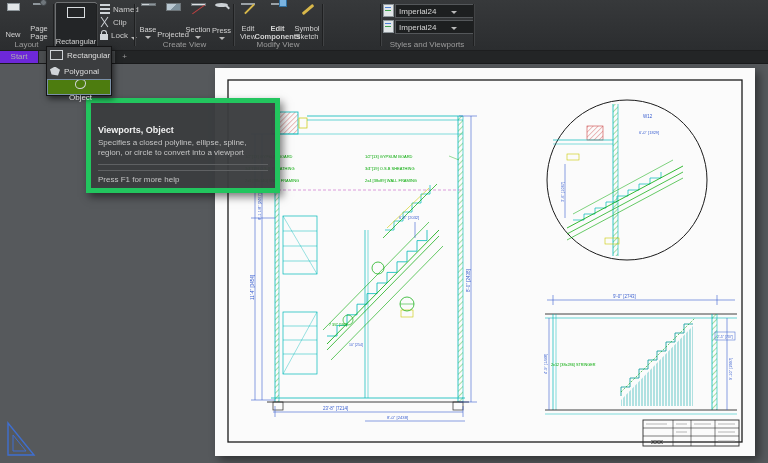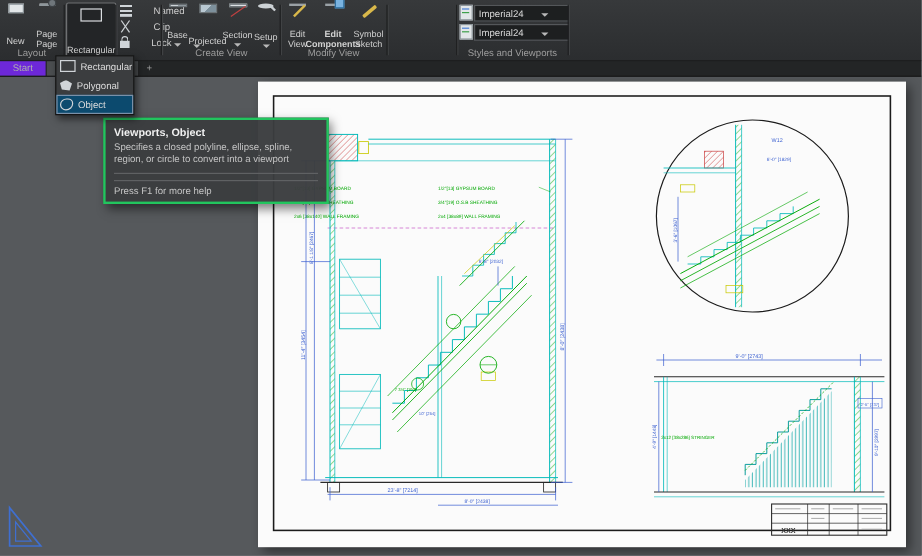--- a/index.html
+++ b/index.html
@@ -10,21 +10,21 @@
     background:linear-gradient(#37393b,#2b2d2f);border-bottom:1px solid #1d1e1f;z-index:10;}
   .panel{position:absolute;top:0;height:50px;}
   .panel-label{position:absolute;bottom:1px;left:0;right:0;text-align:center;font-size:8px;color:#9c9c9c;white-space:nowrap;}
   .rdiv{position:absolute;top:4px;bottom:4px;width:1px;background:#1f2021;box-shadow:1px 0 0 #404244;}
   .btn{position:absolute;display:flex;flex-direction:column;align-items:center;justify-content:flex-start;
     color:#d2d2d2;font-size:7.5px;text-align:center;line-height:1.1;cursor:default;}
   .btn .lbl{margin-top:20px;}
   .caret{width:0;height:0;border-left:3px solid transparent;border-right:3px solid transparent;border-top:3px solid #b9b9b9;margin:2px auto 0;}
   .pressed{background:#232527;border:1px solid #6e7072;border-radius:2px;}
   .hl-blue{background:#17384e;border:1px solid #2f6f9f;border-radius:2px;}
-  .mini-row{position:absolute;display:flex;align-items:flex-end;gap:18px;color:#cccccc;font-size:8px;}
+  .mini-row{position:absolute;display:flex;align-items:flex-end;gap:3px;color:#cccccc;font-size:8px;}
   .combo{position:absolute;height:12px;background:#1d1f20;border:1px solid #54575a;color:#d8d8d8;
     font-size:8px;display:flex;align-items:center;padding:0 3px;justify-content:space-between;}
 
   
   .ic{display:block;position:relative;}
   .ic-page{width:11px;height:13px;background:#e2e6e8;border:1px solid #8e969b;}
   .ic-page-gear{width:11px;height:13px;background:#e2e6e8;border:1px solid #8e969b;}
   .ic-page-gear:after{content:"";position:absolute;right:-2px;bottom:-2px;width:5px;height:5px;border-radius:50%;background:#6f7competent6;background:#6f767b;border:1px solid #3c4145;}
   .ic-rectvp{width:16px;height:11px;border:1px solid #d9dde0;}
   .ic-stripes{width:10px;height:10px;background:repeating-linear-gradient(#cfd4d8 0 2px,transparent 2px 4px);}
@@ -59,28 +59,28 @@
 
   
   .canvas{position:absolute;top:63px;left:0;width:768px;height:400px;background:#56595c;}
   .paper{position:absolute;left:215px;top:5px;width:540px;height:388px;background:#fbfbfb;
     box-shadow:4px 4px 9px rgba(0,0,0,.45);}
 
   
   .dropdown{position:absolute;left:46px;top:46px;width:64px;background:#3b3d3f;border:1px solid #141415;
     box-shadow:2px 3px 6px rgba(0,0,0,.55);z-index:30;}
   .dd-item{height:16px;display:flex;align-items:center;gap:4px;padding-left:3px;font-size:8px;color:#dddddd;}
-  .dd-item.sel{background:#0c4a6e;outline:1px solid #7a90a8;outline-offset:-1px;}
+  .dd-item.sel{background:#4d7c0f;outline:1px solid #7a90a8;outline-offset:-1px;flex-direction:column;}
   .dd-rect{width:11px;height:8px;border:1px solid #d0d4d8;flex:0 0 auto;}
   .dd-poly{width:10px;height:9px;background:#d0d4d8;clip-path:polygon(50% 0,100% 35%,80% 100%,15% 90%,0 30%);flex:0 0 auto;}
   .dd-obj{width:9px;height:8px;border:1px solid #d0d4d8;border-radius:50% 40% 55% 45%;flex:0 0 auto;}
 
   
   .tooltip{position:absolute;left:86px;top:98px;width:170px;background:rgba(59,61,63,.97);
-    border:2px solid #22c55e;box-shadow:3px 4px 8px rgba(0,0,0,.5);padding:5px 7px 4px;z-index:29;color:#dddddd;}
+    border:5px solid #22c55e;box-shadow:3px 4px 8px rgba(0,0,0,.5);padding:22px 7px 4px;z-index:29;color:#dddddd;}
   .tt-title{font-size:9px;font-weight:bold;color:#f0f0f0;margin-bottom:3px;}
   .tt-body{font-size:8px;color:#c4c4c4;line-height:1.3;}
   .tt-sep{border-top:1px solid #5f6163;margin:5px 0 4px;}
   .tt-cmd{display:flex;align-items:center;gap:5px;font-size:8.5px;color:#e2e2e2;}
   .tt-cmdicon{width:12px;height:12px;background:#2b2d2f;border:1px solid #5a5d60;position:relative;}
   .tt-cmdicon:after{content:"";position:absolute;left:2px;top:3px;width:6px;height:4px;border:1px solid #cfd4d8;}
   .tt-footer{font-size:8px;color:#c4c4c4;}
 
   .ucs{position:absolute;left:4px;top:352px;}
 </style>
@@ -136,21 +136,21 @@
         <span class="ic ic-cube2"></span>
         <span class="lbl">Projected</span>
       </div>
       <div class="btn" style="left:50px;top:3px;width:24px;height:36px;">
         <span class="ic ic-section"></span>
         <span class="lbl">Section</span>
         <span class="caret"></span>
       </div>
       <div class="btn" style="left:74px;top:3px;width:23px;height:36px;">
         <span class="ic ic-detail"></span>
-        <span class="lbl">Setup</span>
+        <span class="lbl">Press</span>
         <span class="caret"></span>
       </div>
       <div class="panel-label">Create View</div>
     </div>
     <div class="rdiv" style="left:233px;"></div>
 
     <div class="panel" style="left:234px;width:88px;">
       <div class="btn" style="left:0;top:3px;width:28px;height:38px;">
         <span class="ic ic-editsq"></span>
         <span class="lbl">Edit View</span>

